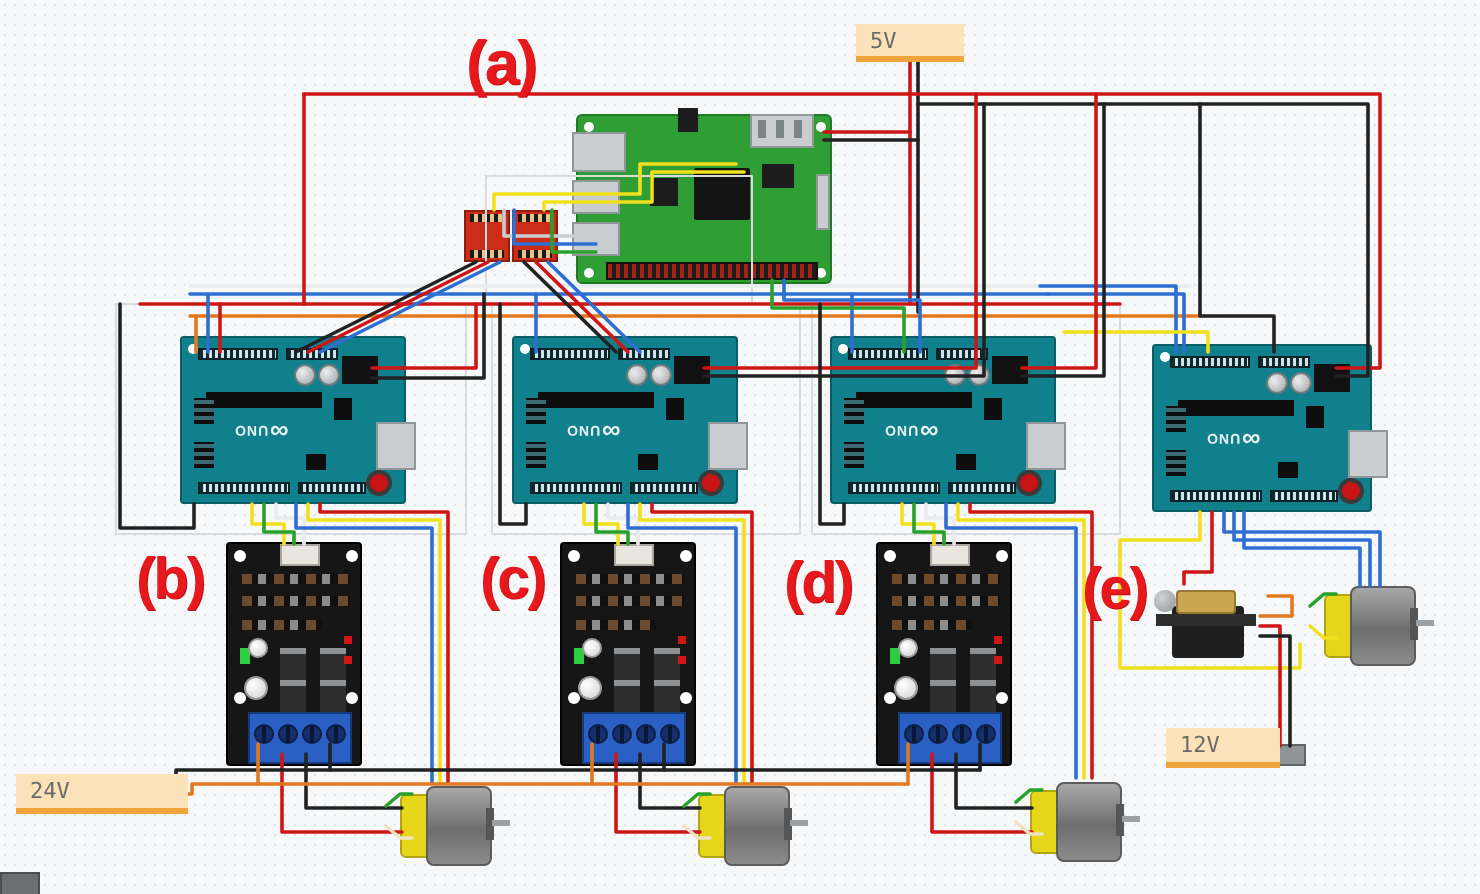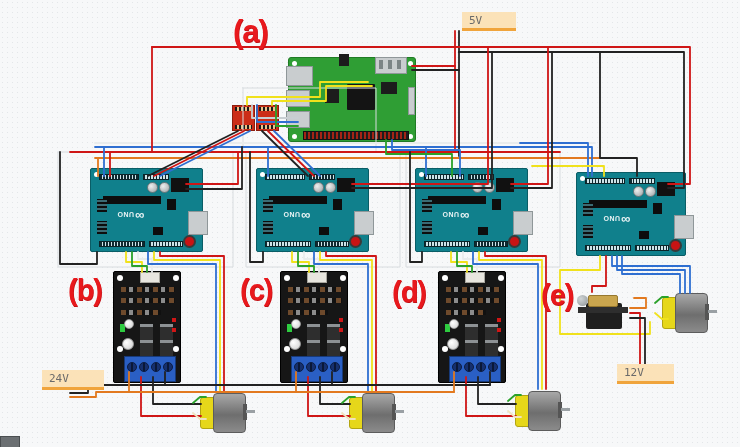--- a/index.html
+++ b/index.html
@@ -6,21 +6,21 @@
   .stage{position:relative;width:740px;height:447px;overflow:hidden;
     background-color:#f7f8f9;
     background-image:radial-gradient(#e3e6e9 0.6px, transparent 0.7px);
     background-size:5px 5px;
     font-family:"Liberation Sans", sans-serif;}
   svg.wires{position:absolute;left:0;top:0;width:740px;height:447px;z-index:30;}
 
   
   .netlabel{position:absolute;z-index:40;background:#fbe2b8;border-bottom:3px solid #f0a43c;
     color:#6a6a6a;font-size:11px;font-family:"DejaVu Sans Mono", monospace;
-    display:flex;align-items:center;padding-left:7px;box-sizing:border-box;margin-left:34px;}
+    display:flex;align-items:center;padding-left:7px;box-sizing:border-box;}
 
   
   .annot{position:absolute;z-index:45;color:#e8191d;font-weight:bold;font-size:29px;
     letter-spacing:-1px;text-shadow:0.5px 0.5px 0 #c31014;}
 
   
   .hole{position:absolute;border-radius:50%;background:#fff;}
   .pins{position:absolute;height:6px;background:repeating-linear-gradient(90deg,#0e2a30 0 1.5px,#cfe3e8 1.5px 3px);border:1px solid #0b2328;box-sizing:border-box;}
 
   
@@ -414,21 +414,21 @@
   <div class="motor" style="left:662px;top:291px">
     <div class="cap"></div>
     <div class="body"></div>
     <div class="ring"></div>
     <div class="shaft"></div>
   </div>
 
   <div class="netlabel" style="left:428px;top:12px;width:54px;height:19px">
       <span>5V</span>
     </div>
-  <div class="netlabel" style="left:8px;top:370px;width:62px;height:20px">
+  <div class="netlabel" style="left:8px;top:387px;width:86px;height:20px">
       <span>24V</span>
     </div>
   <div class="netlabel" style="left:583px;top:364px;width:57px;height:20px">
       <span>12V</span>
     </div>
 
   <div class="conn12"></div>
   <div class="cornerchip"></div>
 
   <div class="annot" style="left:233px;top:14px;font-size:31px">(a)</div>

